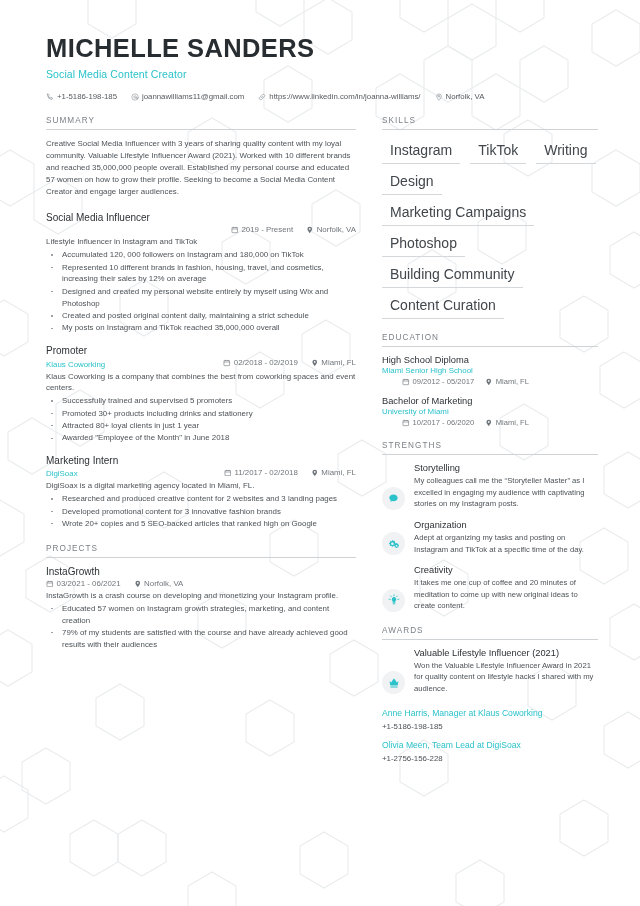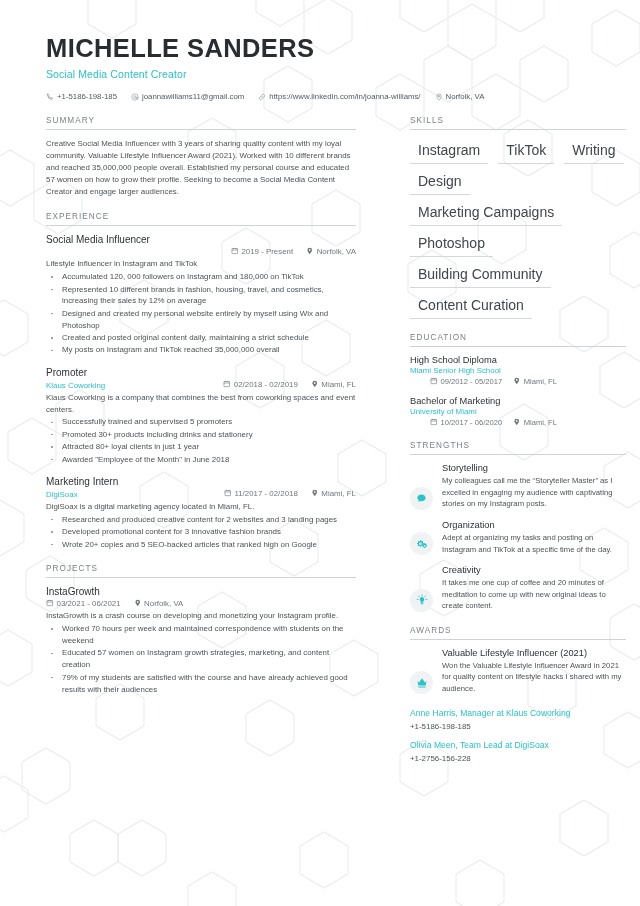--- a/index.html
+++ b/index.html
@@ -71,21 +71,20 @@
     align-items: center; justify-content: center;
     color: #8d9499;
     flex: 0 0 auto;
   }
   .contact .ico svg { display: block; }
 
   
   .cols {
     display: flex;
     align-items: flex-start;
-    gap: 28px;
   }
   .col-left  { width: 310px; flex: 0 0 310px; }
   .col-right { width: 216px; flex: 0 0 216px; margin-left: 26px; }
 
   
   .section { margin-bottom: 14px; }
   .section-title {
     font-size: 8.2px;
     letter-spacing: 1.05px;
     color: #7b8186;
@@ -124,21 +123,21 @@
   }
   .meta-right {
     display: flex;
     align-items: center;
     gap: 13px;
     color: #70777c;
     white-space: nowrap;
   }
   .meta-chip {
     display: flex;
-    align-items: flex-start;
+    align-items: center;
     gap: 3px;
   }
   .meta-chip .ico {
     width: 7.5px; height: 7.5px;
     display: inline-flex; align-items: center; justify-content: center;
     color: #70777c; flex: 0 0 auto;
   }
   .meta-chip .ico svg { display: block; }
   .entry-desc {
     font-size: 7.9px;
@@ -386,21 +385,20 @@
   <div class="cols">
 
     <div class="col-left">
 
       <section class="section">
         <div class="section-title">SUMMARY</div>
         <p class="body-text">Creative Social Media Influencer with 3 years of sharing quality content with my loyal community. Valuable Lifestyle Influencer Award (2021). Worked with 10 different brands and reached 35,000,000 people overall. Established my personal course and educated 57 women on how to grow their profile. Seeking to become a Social Media Content Creator and engage larger audiences.</p>
       </section>
 
       <section class="section">
-        <div class="section-title">EXPERIENCE</div>
 
         <div class="entry">
           <h3 class="entry-title">Social Media Influencer</h3>
           <div class="entry-meta">
             <span class="entry-org"></span>
             <span class="meta-right">
               <span class="meta-chip">
                 <span class="ico">
                   <svg width="7.5" height="7.5" viewBox="0 0 16 16" fill="none" stroke="currentColor" stroke-width="1.3">
                     <rect x="2" y="3.2" width="12" height="11" rx="1"></rect>
@@ -517,21 +515,20 @@
                 <svg width="7.5" height="7.5" viewBox="0 0 16 16" fill="currentColor">
                   <path d="M8 15s5-5.2 5-8.6A5 5 0 0 0 3 6.4C3 9.8 8 15 8 15z"></path>
                   <circle cx="8" cy="6.3" r="1.8" fill="#ffffff"></circle>
                 </svg>
               </span>
               <span>Norfolk, VA</span>
             </span>
           </div>
           <p class="entry-desc">InstaGrowth is a crash course on developing and monetizing your Instagram profile.</p>
           <ul class="bullets">
-            <li>Worked 70 hours per week and maintained correspondence with students on the weekend</li>
             <li>Educated 57 women on Instagram growth strategies, marketing, and content creation</li>
             <li>79% of my students are satisfied with the course and have already achieved good results with their audiences</li>
           </ul>
         </div>
       </section>
     </div>
 
     <div class="col-right">
 
       <section class="section">

